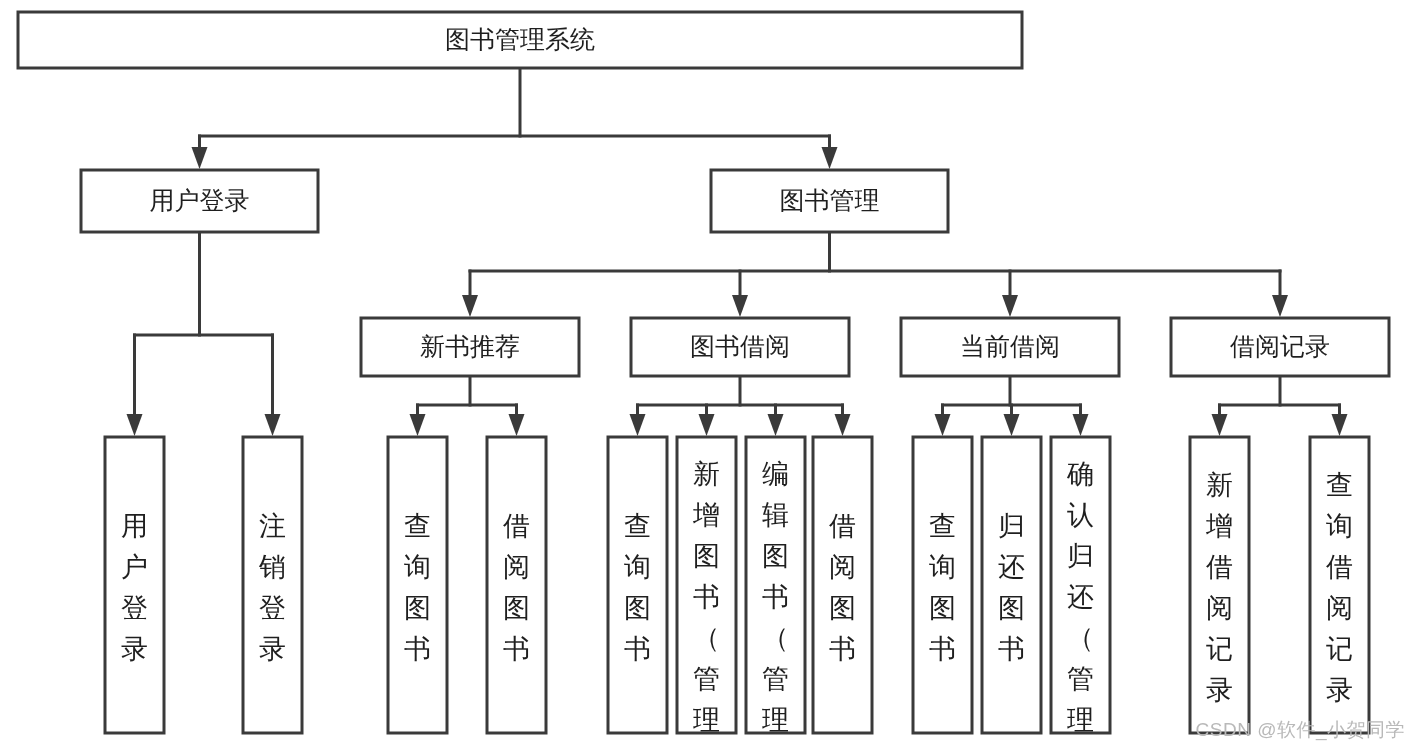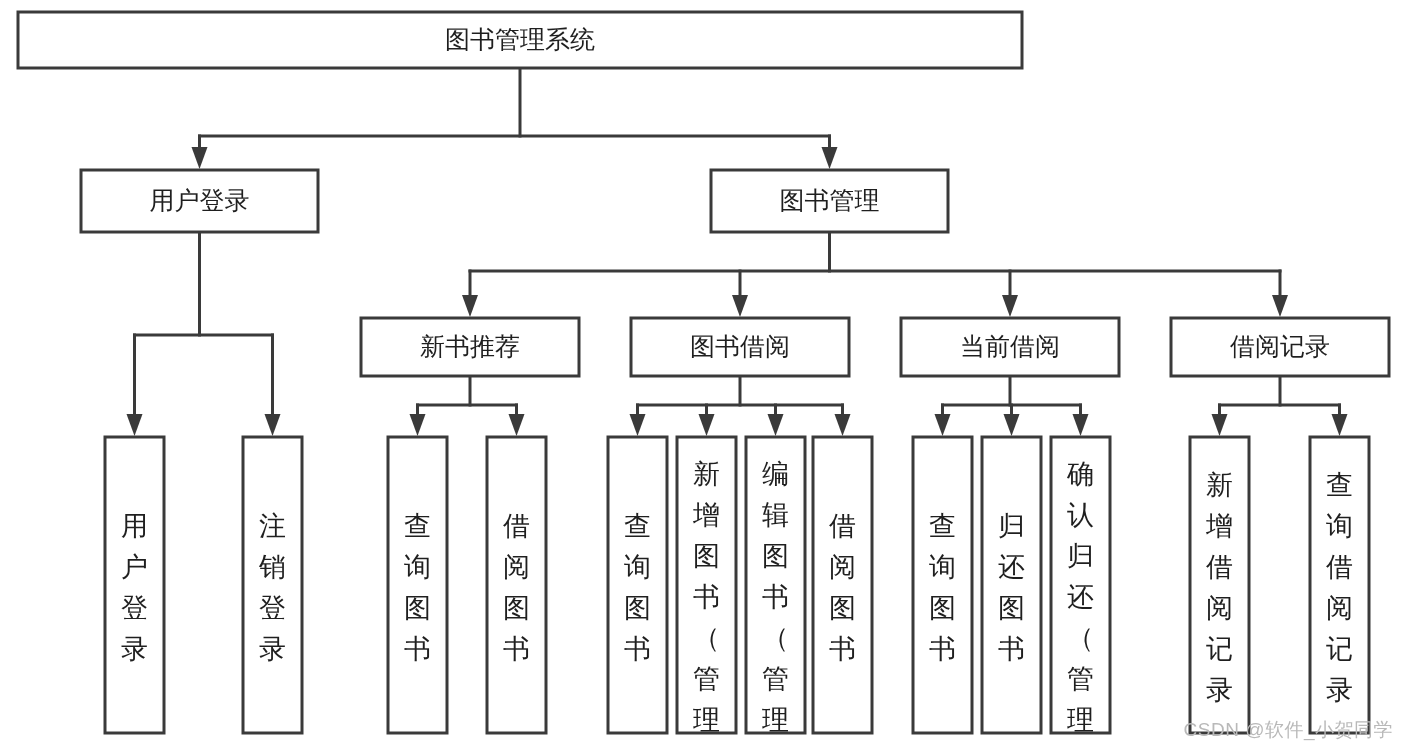--- a/index.html
+++ b/index.html
@@ -15,21 +15,21 @@
   .arrowhead{fill:#3a3a3a;stroke:none;}
   .node-label-h{
     font-family:"Liberation Sans","DejaVu Sans",sans-serif;
     font-size:25px;fill:#1f1f1f;text-anchor:middle;dominant-baseline:middle;
   }
   .node-label-v{
     font-family:"Liberation Sans","DejaVu Sans",sans-serif;
     font-size:27px;fill:#1f1f1f;text-anchor:middle;
   }
   .watermark{
-    position:absolute;right:12px;bottom:4px;
+    position:absolute;right:0;bottom:4px;
     font-family:"Liberation Sans","DejaVu Sans",sans-serif;
     font-size:19px;color:#b9b9b9;letter-spacing:0.5px;
     white-space:nowrap;user-select:none;
   }
 </style>
 </head>
 <body>
 
 <div id="stage">
   <svg id="diagram" viewBox="0 0 1405 747">

